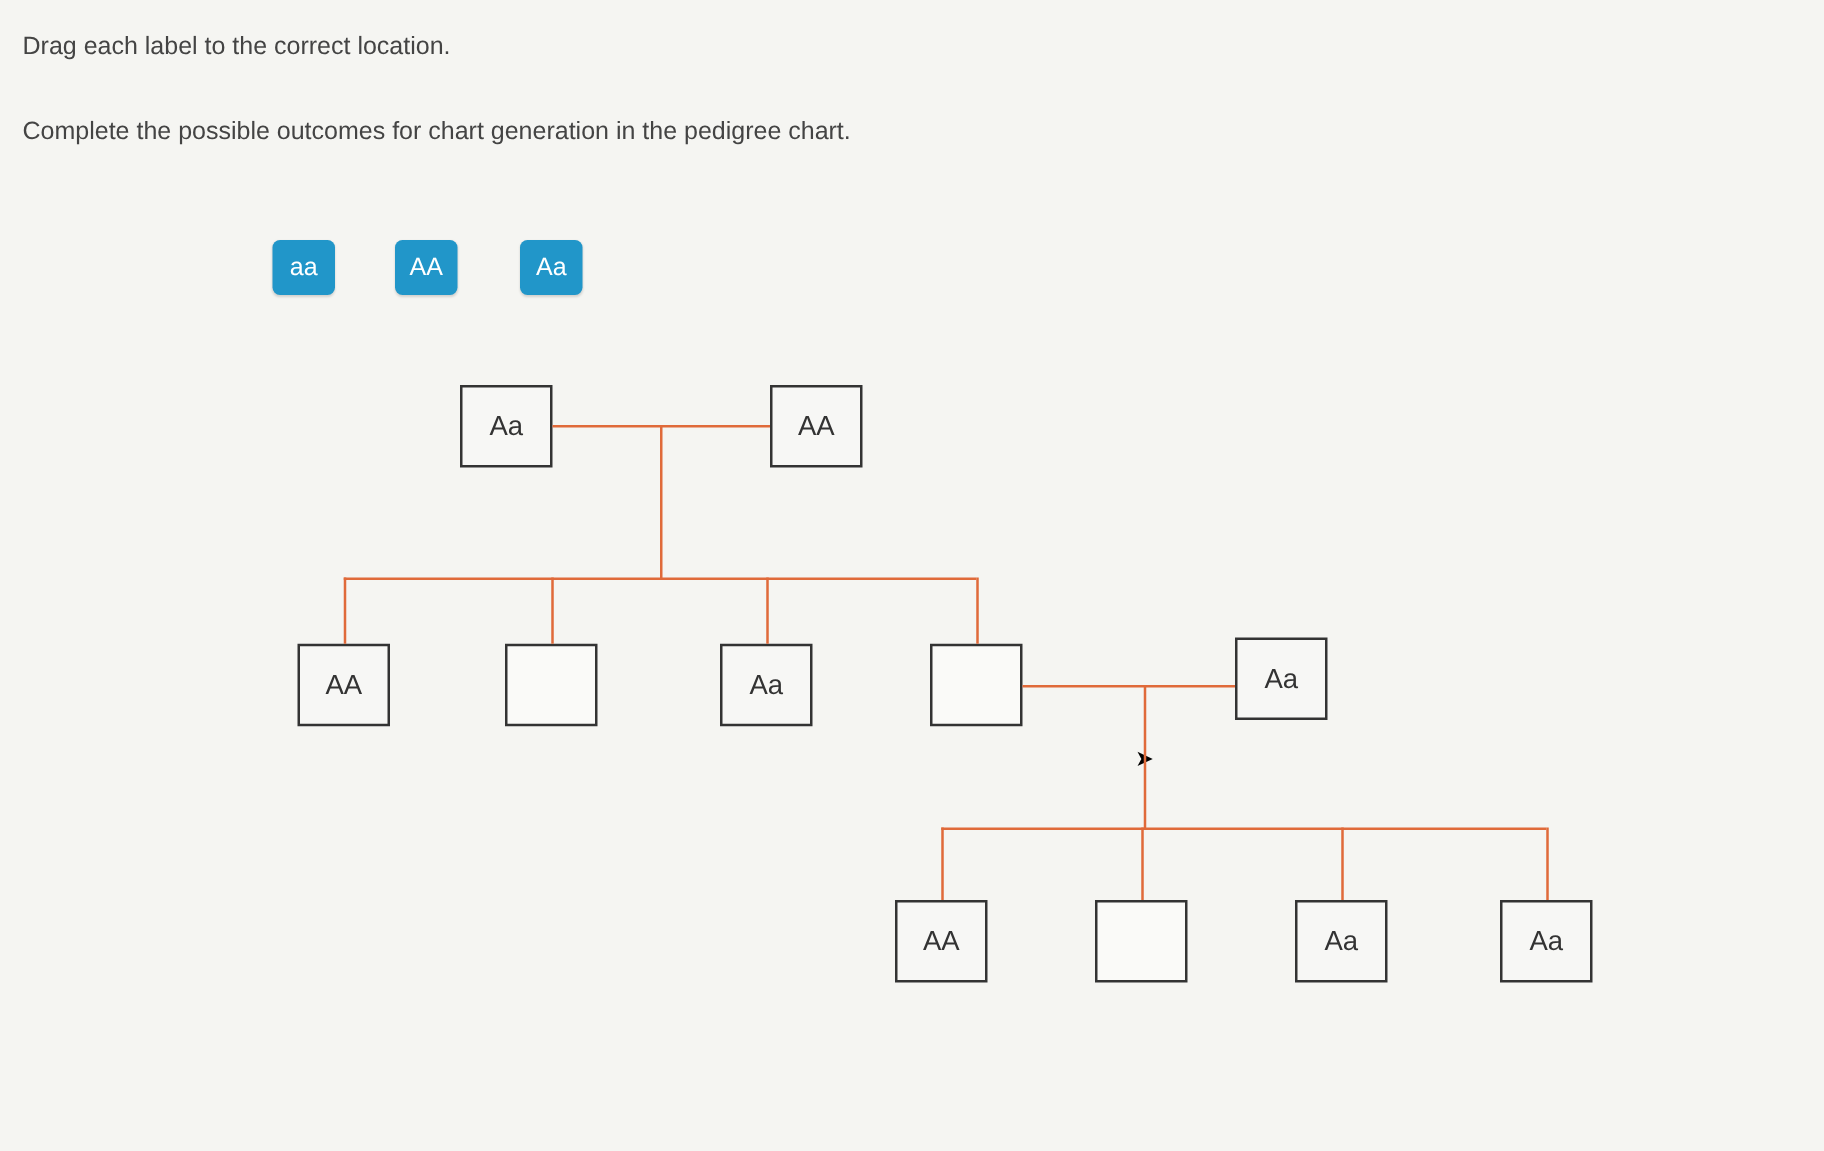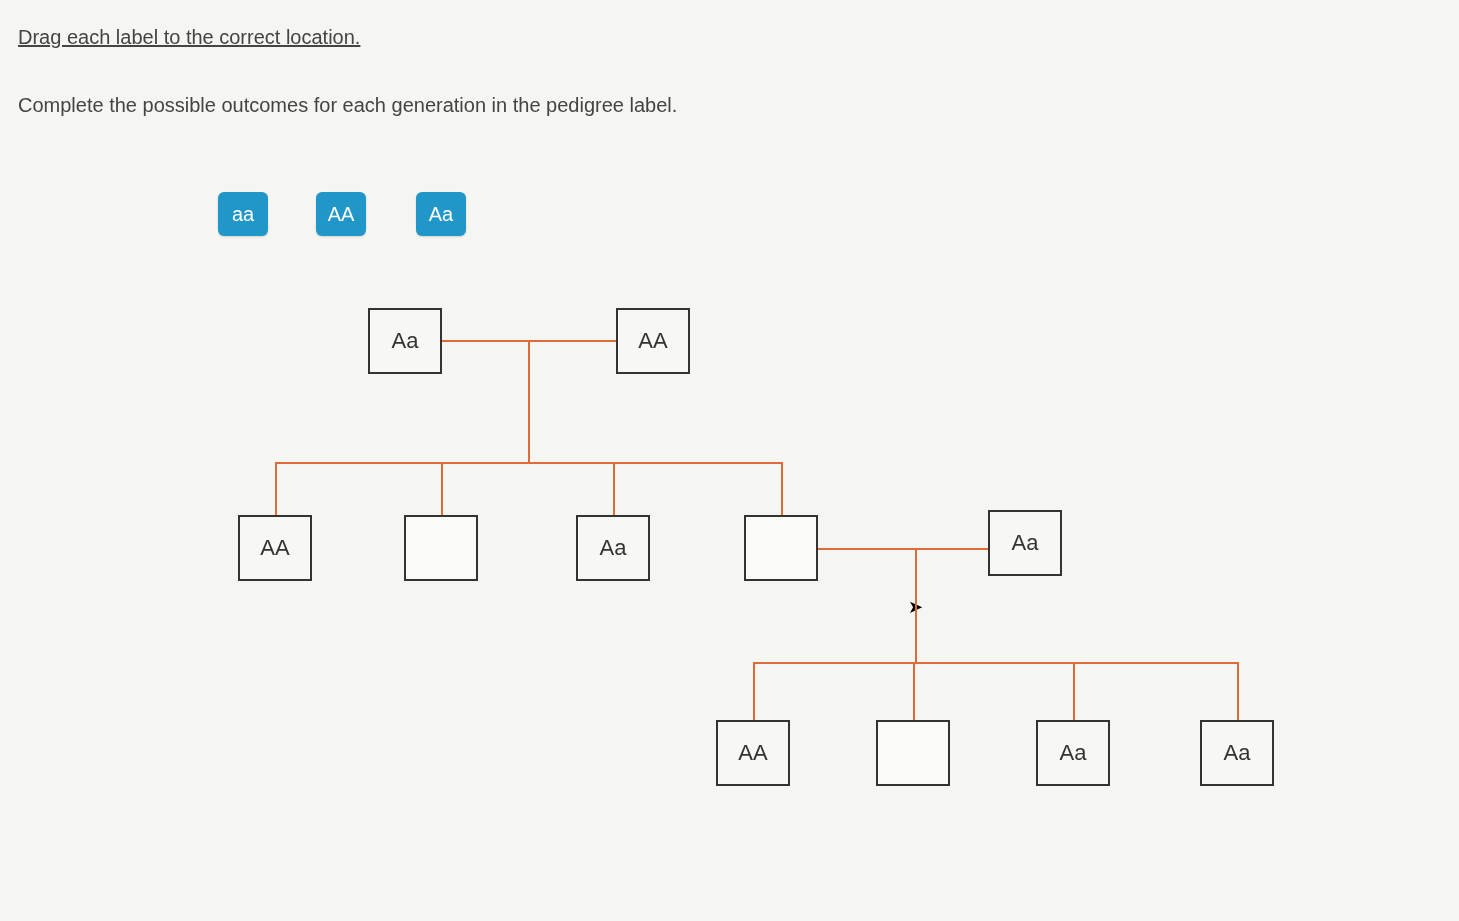--- a/index.html
+++ b/index.html
@@ -53,22 +53,22 @@
     .vline { width: 2px; }
     .cursor-icon {
       position: absolute;
       font-size: 18px;
       color: #000;
     }
   </style>
 </head>
 <body>
 
-<div class="instruction" style="left:18px; top:26px;text-decoration:underline;">Drag each label to the correct location.</div>
-<div class="instruction" style="left:18px; top:94px;">Complete the possible outcomes for each generation in the pedigree label.</div>
+<div class="instruction" style="left:18px; top:26px;">Drag each label to the correct location.</div>
+<div class="instruction" style="left:18px; top:94px;">Complete the possible outcomes for chart generation in the pedigree chart.</div>
 
 <div class="draggable-label" style="left:218px; top:192px;">aa</div>
 <div class="draggable-label" style="left:316px; top:192px;">AA</div>
 <div class="draggable-label" style="left:416px; top:192px;">Aa</div>
 
 <div class="node" style="left:368px; top:308px;">Aa</div>
 <div class="node" style="left:616px; top:308px;">AA</div>
 
 <div class="node" style="left:238px; top:515px;">AA</div>
 <div class="node drop-target" style="left:404px; top:515px;"></div>

